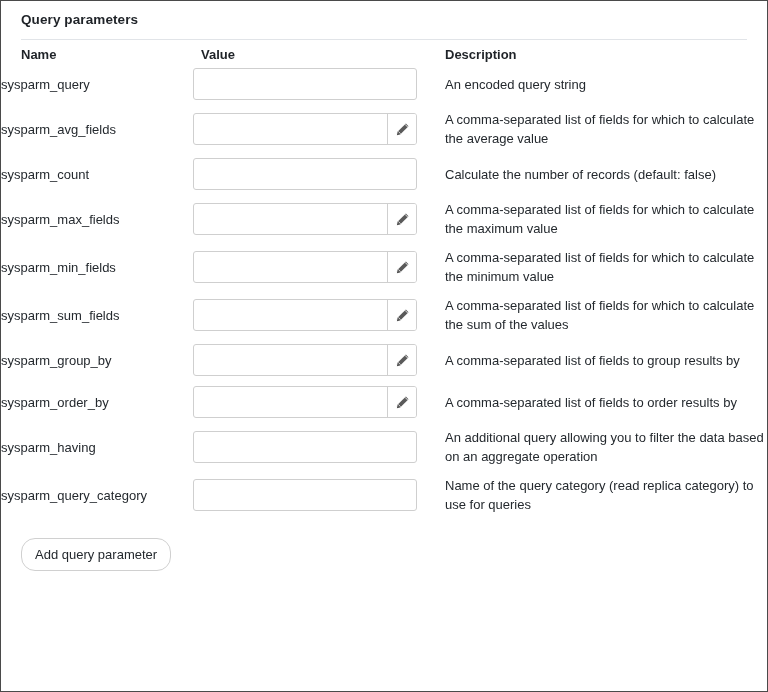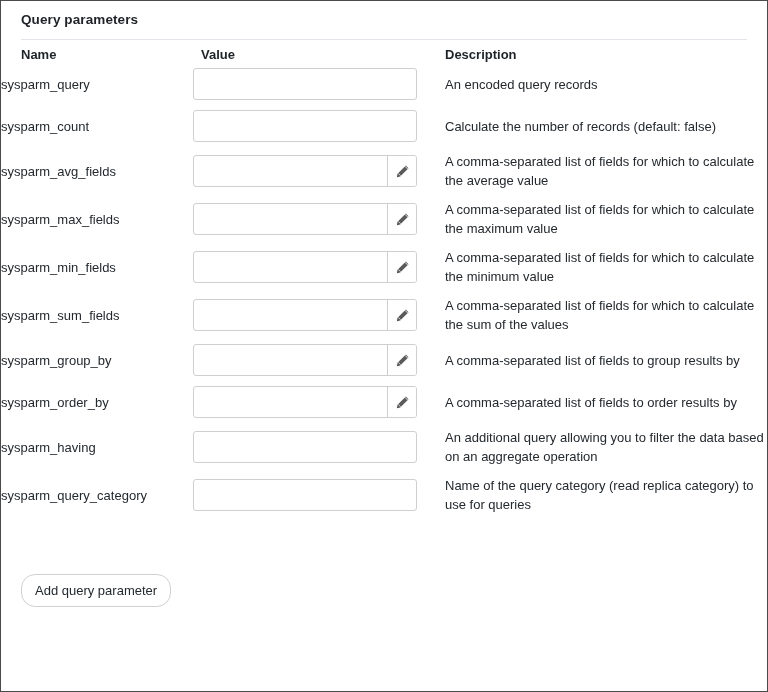--- a/index.html
+++ b/index.html
@@ -147,21 +147,20 @@
   .add-btn {
     font-family: "Liberation Sans", sans-serif;
     font-size: 13px;
     color: #24292e;
     background: #ffffff;
     border: 1px solid #d0d0d0;
     border-radius: 14px;
     padding: 8px 13px;
     cursor: pointer;
     line-height: 15px;
-    margin-top: 36px;
   }
 </style>
 </head>
 <body>
 
 <div class="panel">
 
   <div class="panel-title">Query parameters</div>
   <div class="title-divider"></div>
 
@@ -179,47 +178,47 @@
       </tr>
     </thead>
     <tbody id="rows-body">
         <tr class="param-row">
           <td class="cell-name">sysparm_query</td>
           <td class="cell-value">
             <span class="value-wrap">
               <input type="text" class="text-input" placeholder="" value="" style="">
             </span>
           </td>
-          <td class="cell-desc">An encoded query records</td>
+          <td class="cell-desc">An encoded query string</td>
+        </tr>
+        <tr class="param-row">
+          <td class="cell-name">sysparm_avg_fields</td>
+          <td class="cell-value">
+            <span class="value-wrap">
+              <input type="text" class="text-input has-picker" placeholder="" value="" style="">
+              <button class="picker-btn">
+                <svg width="15" height="15" viewBox="0 0 16 16" aria-hidden="true">
+                  <path d="M11.6 1.6 L14.4 4.4 L5.5 13.3 L2.0 14.0 L2.7 10.5 Z" fill="#5a5a5a"></path>
+                  <path d="M10.7 2.5 L13.5 5.3" stroke="#ffffff" stroke-width="0.9"></path>
+                  <path d="M3.5 10.0 L6.0 12.5" stroke="#ffffff" stroke-width="0.8"></path>
+                  <path d="M2.4 12.7 L3.3 13.6" stroke="#3a3a3a" stroke-width="0.7"></path>
+                </svg>
+              </button>
+            </span>
+          </td>
+          <td class="cell-desc">A comma-separated list of fields for which to calculate the average value</td>
         </tr>
         <tr class="param-row">
           <td class="cell-name">sysparm_count</td>
           <td class="cell-value">
             <span class="value-wrap">
               <input type="text" class="text-input" placeholder="" value="" style="">
             </span>
           </td>
           <td class="cell-desc">Calculate the number of records (default: false)</td>
-        </tr>
-        <tr class="param-row">
-          <td class="cell-name">sysparm_avg_fields</td>
-          <td class="cell-value">
-            <span class="value-wrap">
-              <input type="text" class="text-input has-picker" placeholder="" value="" style="">
-              <button class="picker-btn">
-                <svg width="15" height="15" viewBox="0 0 16 16" aria-hidden="true">
-                  <path d="M11.6 1.6 L14.4 4.4 L5.5 13.3 L2.0 14.0 L2.7 10.5 Z" fill="#5a5a5a"></path>
-                  <path d="M10.7 2.5 L13.5 5.3" stroke="#ffffff" stroke-width="0.9"></path>
-                  <path d="M3.5 10.0 L6.0 12.5" stroke="#ffffff" stroke-width="0.8"></path>
-                  <path d="M2.4 12.7 L3.3 13.6" stroke="#3a3a3a" stroke-width="0.7"></path>
-                </svg>
-              </button>
-            </span>
-          </td>
-          <td class="cell-desc">A comma-separated list of fields for which to calculate the average value</td>
         </tr>
         <tr class="param-row">
           <td class="cell-name">sysparm_max_fields</td>
           <td class="cell-value">
             <span class="value-wrap">
               <input type="text" class="text-input has-picker" placeholder="" value="" style="">
               <button class="picker-btn">
                 <svg width="15" height="15" viewBox="0 0 16 16" aria-hidden="true">
                   <path d="M11.6 1.6 L14.4 4.4 L5.5 13.3 L2.0 14.0 L2.7 10.5 Z" fill="#5a5a5a"></path>
                   <path d="M10.7 2.5 L13.5 5.3" stroke="#ffffff" stroke-width="0.9"></path>

